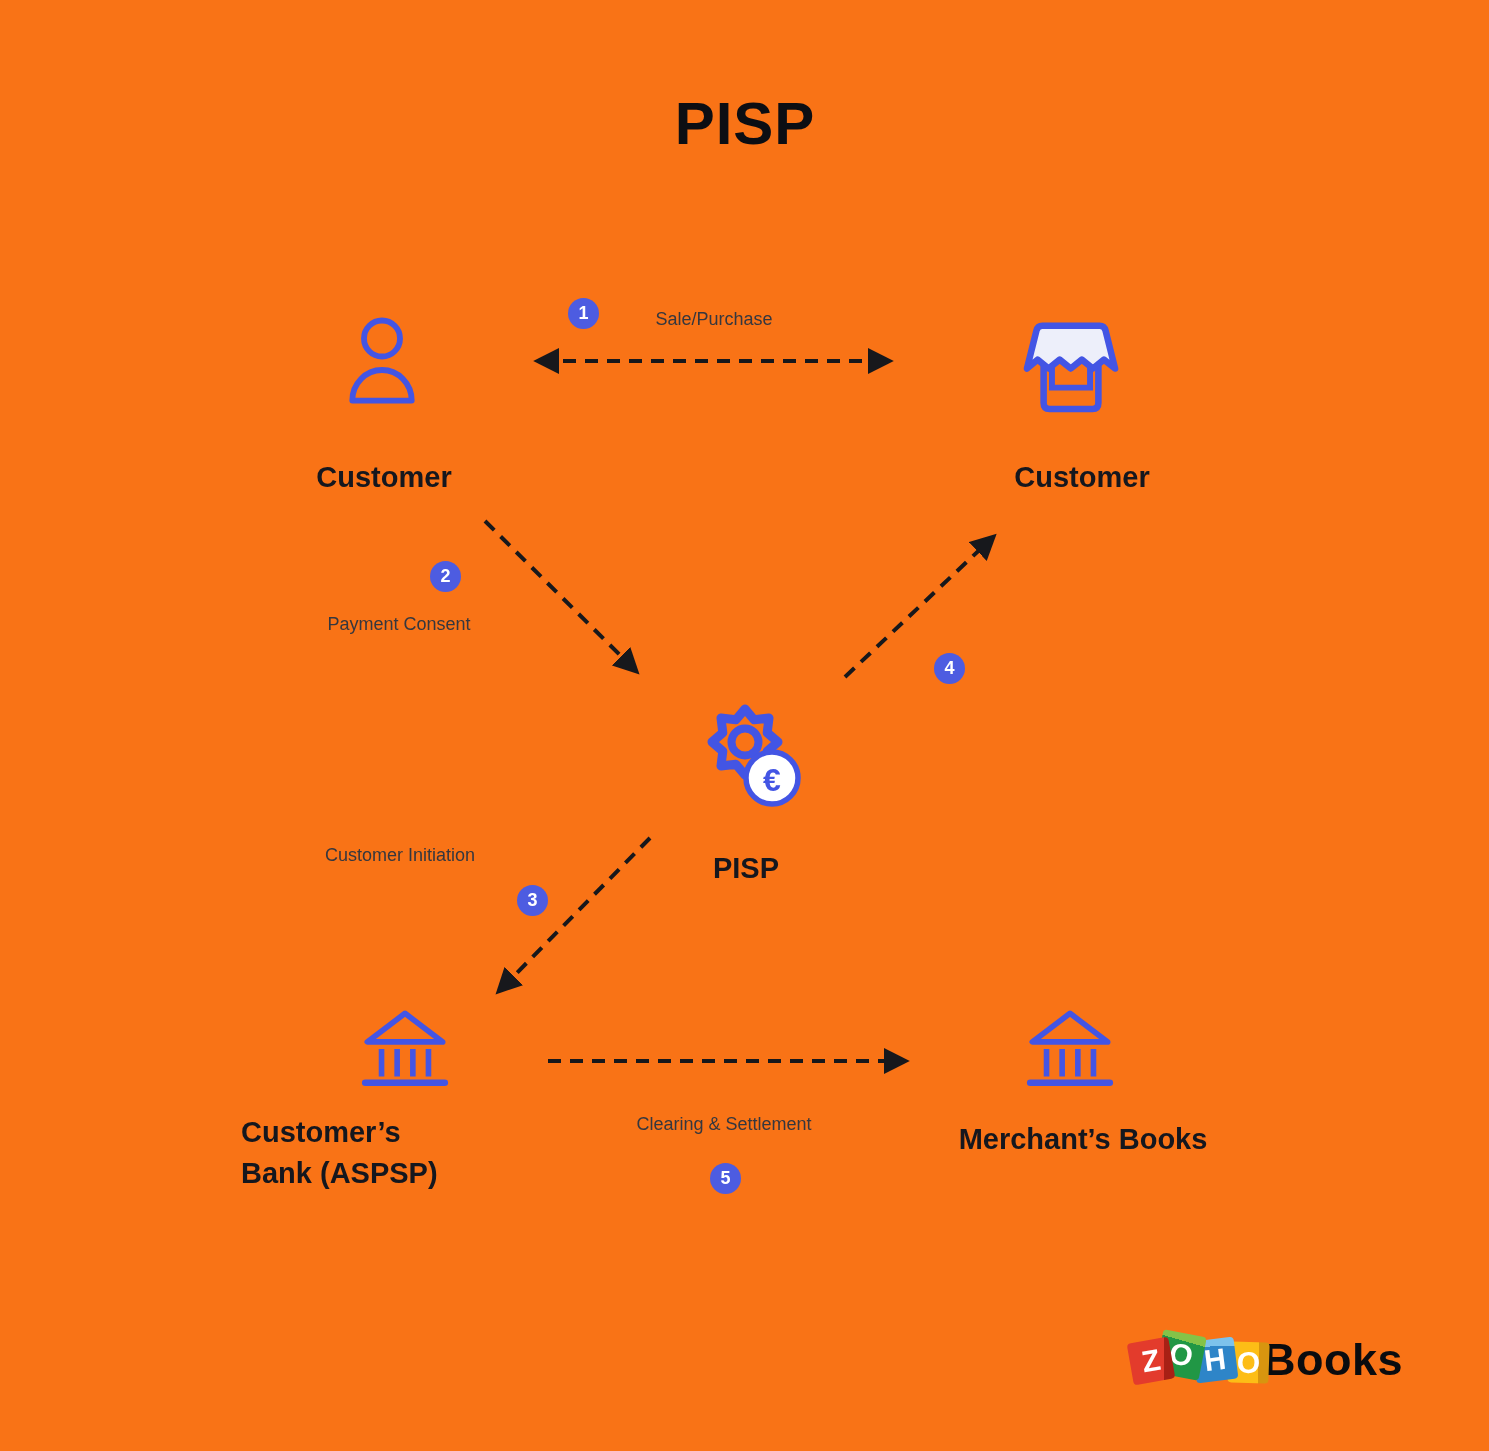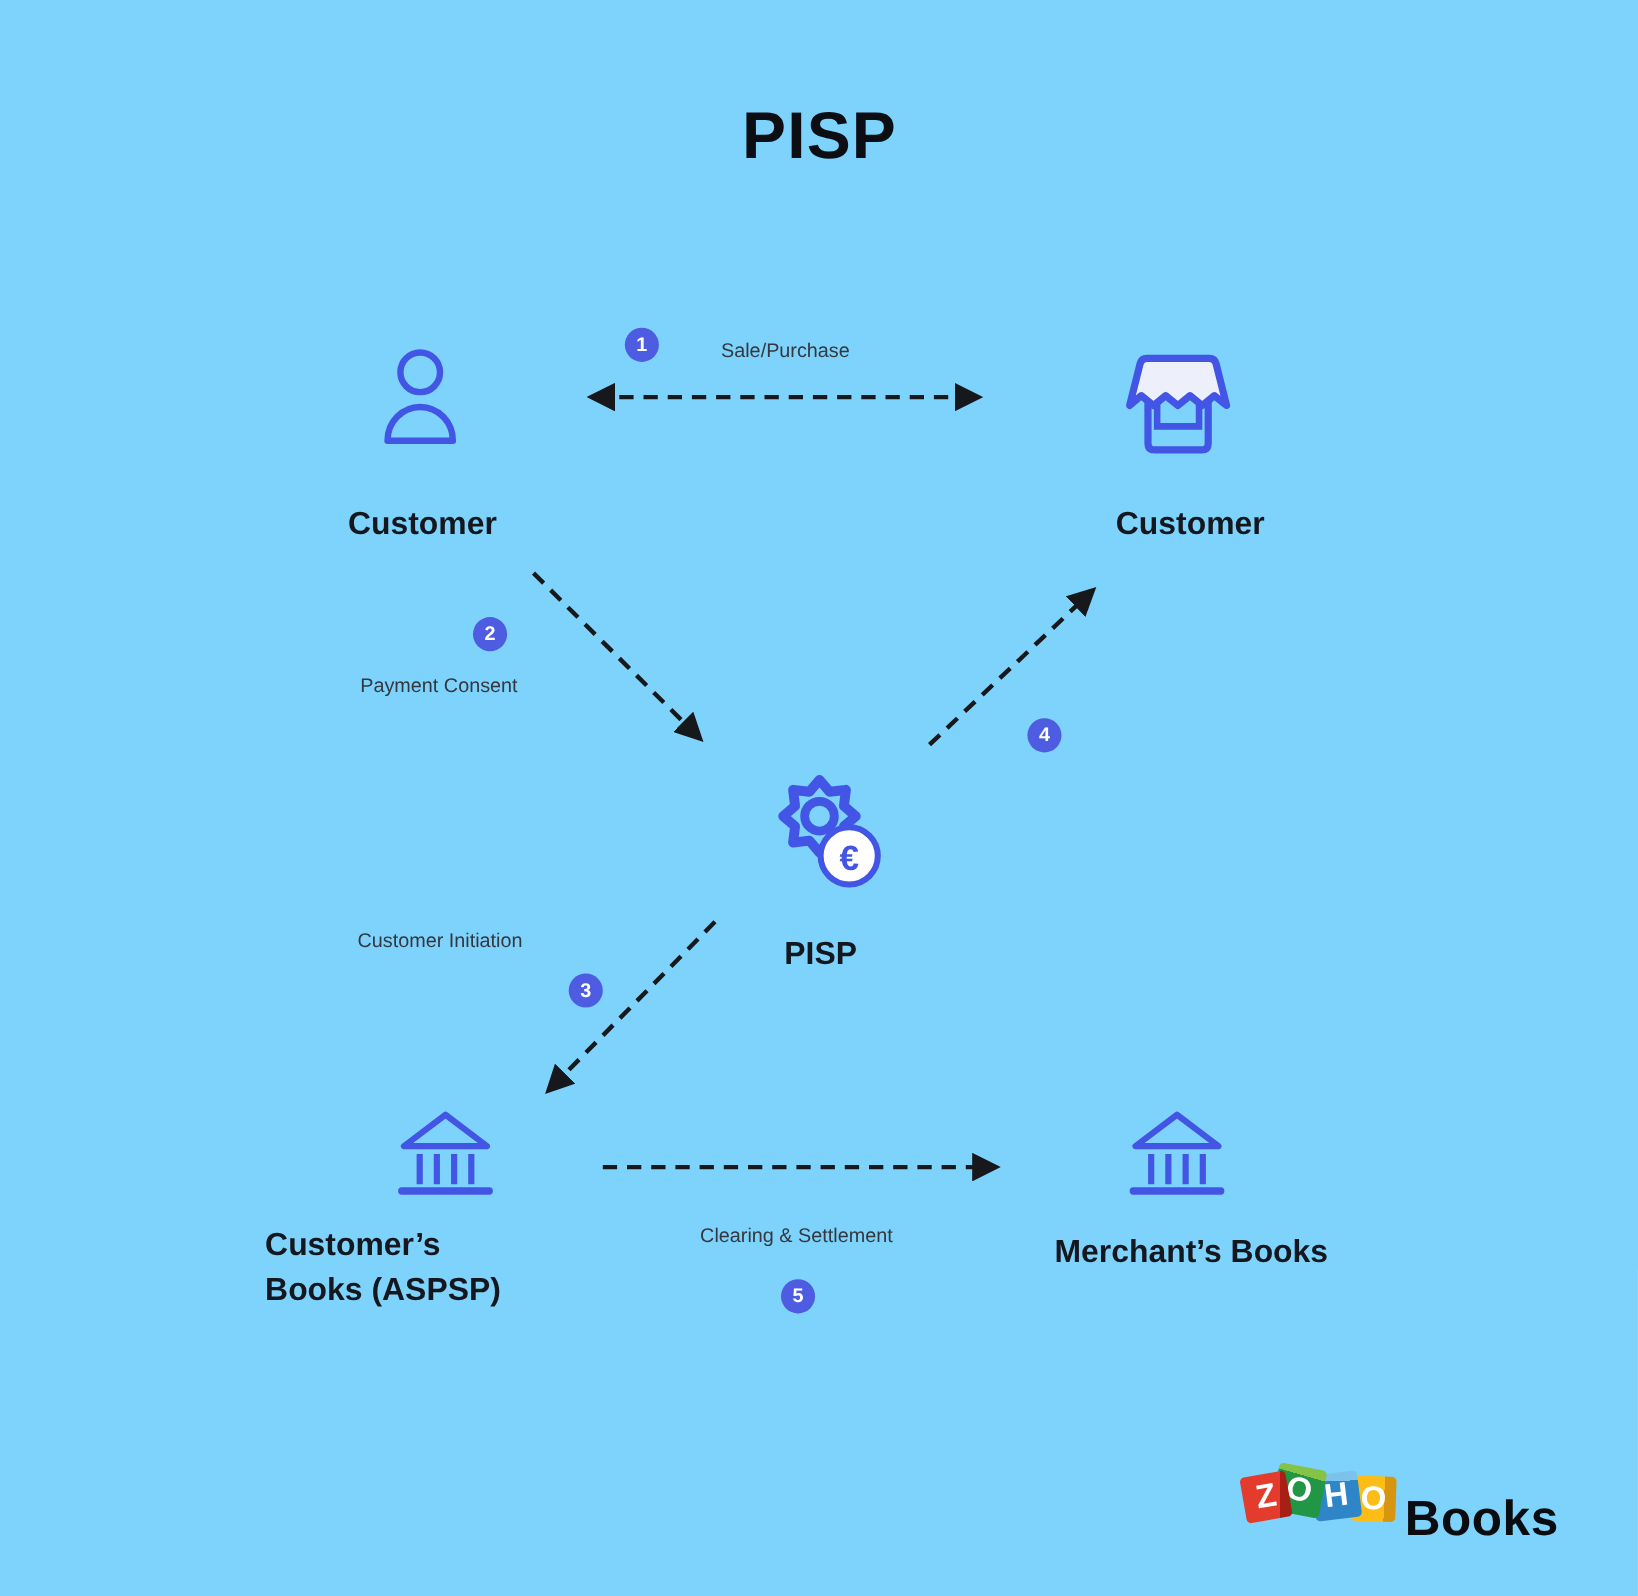--- a/index.html
+++ b/index.html
@@ -1,16 +1,16 @@
 <!DOCTYPE html>
 <html><head>
 <meta charset="utf-8">
 <style>
   html,body{margin:0;padding:0;background:#edeffa;}
-  .canvas{position:relative;width:1489px;height:1451px;background:#7dd3fc;
+  .canvas{position:relative;width:1489px;height:1451px;background:#f97316;
           font-family:"Liberation Sans",sans-serif;overflow:hidden;}
   .title{position:absolute;left:745px;top:123px;transform:translate(-50%,-50%);
          font-size:60px;font-weight:800;color:#0c0e13;letter-spacing:1px;}
   .node-icon{position:absolute;}
   .node-label{position:absolute;transform:translate(-50%,-50%);font-size:29px;
               font-weight:700;color:#15171e;white-space:nowrap;}
   .node-label.two-line{white-space:normal;text-align:left;line-height:41px;width:320px;}
   .step-label{position:absolute;transform:translate(-50%,-50%);font-size:18px;
               color:#35373f;white-space:nowrap;}
   .step-label.two-line{white-space:normal;text-align:center;line-height:39px;}
@@ -23,22 +23,22 @@
   .block{position:absolute;border-radius:4px;color:#fff;font-weight:800;
          display:flex;align-items:center;justify-content:center;}
   .block-z{left:2px;top:7px;width:42px;height:42px;transform:rotate(-10deg);
            background:linear-gradient(100deg,#e33b2c 76%,#a82015 76%);font-size:30px;z-index:4;}
   .block-o1{left:31px;top:0px;width:44px;height:44px;transform:rotate(11deg);
            background:linear-gradient(185deg,#84c348 20%,#219745 20%);font-size:30px;z-index:3;}
   .block-h{left:66px;top:6px;width:42px;height:42px;transform:rotate(-7deg);
            background:linear-gradient(185deg,#7dc2eb 20%,#2e85c8 20%);font-size:30px;z-index:2;}
   .block-o2{left:100px;top:9px;width:41px;height:41px;transform:rotate(2deg);
            background:linear-gradient(90deg,#fdbd16 74%,#d8950f 74%);font-size:30px;z-index:1;}
-  .logo-product{position:absolute;left:149px;top:1px;font-size:45px;font-weight:700;
-                color:#0b0c0f;letter-spacing:.5px;margin-top:20px;}
+  .logo-product{position:absolute;left:135px;top:1px;font-size:45px;font-weight:700;
+                color:#0b0c0f;letter-spacing:.5px;}
   .icon-stroke{stroke:#4355e4;fill:none;}
 </style>
 </head>
 <body>
 
 <div class="canvas">
 
   <div class="title">PISP</div>
 
   <svg class="arrows" width="1489" height="1451" viewBox="0 0 1489 1451" aria-hidden="true">
@@ -77,21 +77,21 @@
   </svg>
   <div class="node-label" style="left:746px;top:868px">PISP</div>
 
   <svg class="node-icon" style="left:354px;top:1005px" width="102" height="82" viewBox="0 0 100 80">
     <path class="icon-stroke" d="M50 8 L13 36 L87 36 Z" stroke-width="5.5" stroke-linejoin="round"></path>
     <path class="icon-stroke" d="M27 43 L27 70 M42.3 43 L42.3 70 M57.7 43 L57.7 70 M73 43 L73 70" stroke-width="5.5"></path>
     <path class="icon-stroke" d="M11 76 L89 76" stroke-width="6.5" stroke-linecap="round"></path>
   </svg>
   <div class="node-label two-line" style="left:401px;top:1153px">
     <span>Customer’s</span><br>
-    <span>Books (ASPSP)</span>
+    <span>Bank (ASPSP)</span>
   </div>
 
   <svg class="node-icon" style="left:1019px;top:1005px" width="102" height="82" viewBox="0 0 100 80">
     <path class="icon-stroke" d="M50 8 L13 36 L87 36 Z" stroke-width="5.5" stroke-linejoin="round"></path>
     <path class="icon-stroke" d="M27 43 L27 70 M42.3 43 L42.3 70 M57.7 43 L57.7 70 M73 43 L73 70" stroke-width="5.5"></path>
     <path class="icon-stroke" d="M11 76 L89 76" stroke-width="6.5" stroke-linecap="round"></path>
   </svg>
   <div class="node-label" style="left:1083px;top:1139px">Merchant’s Books</div>
 
   <div class="badge" style="left:568px;top:298px">1</div>

